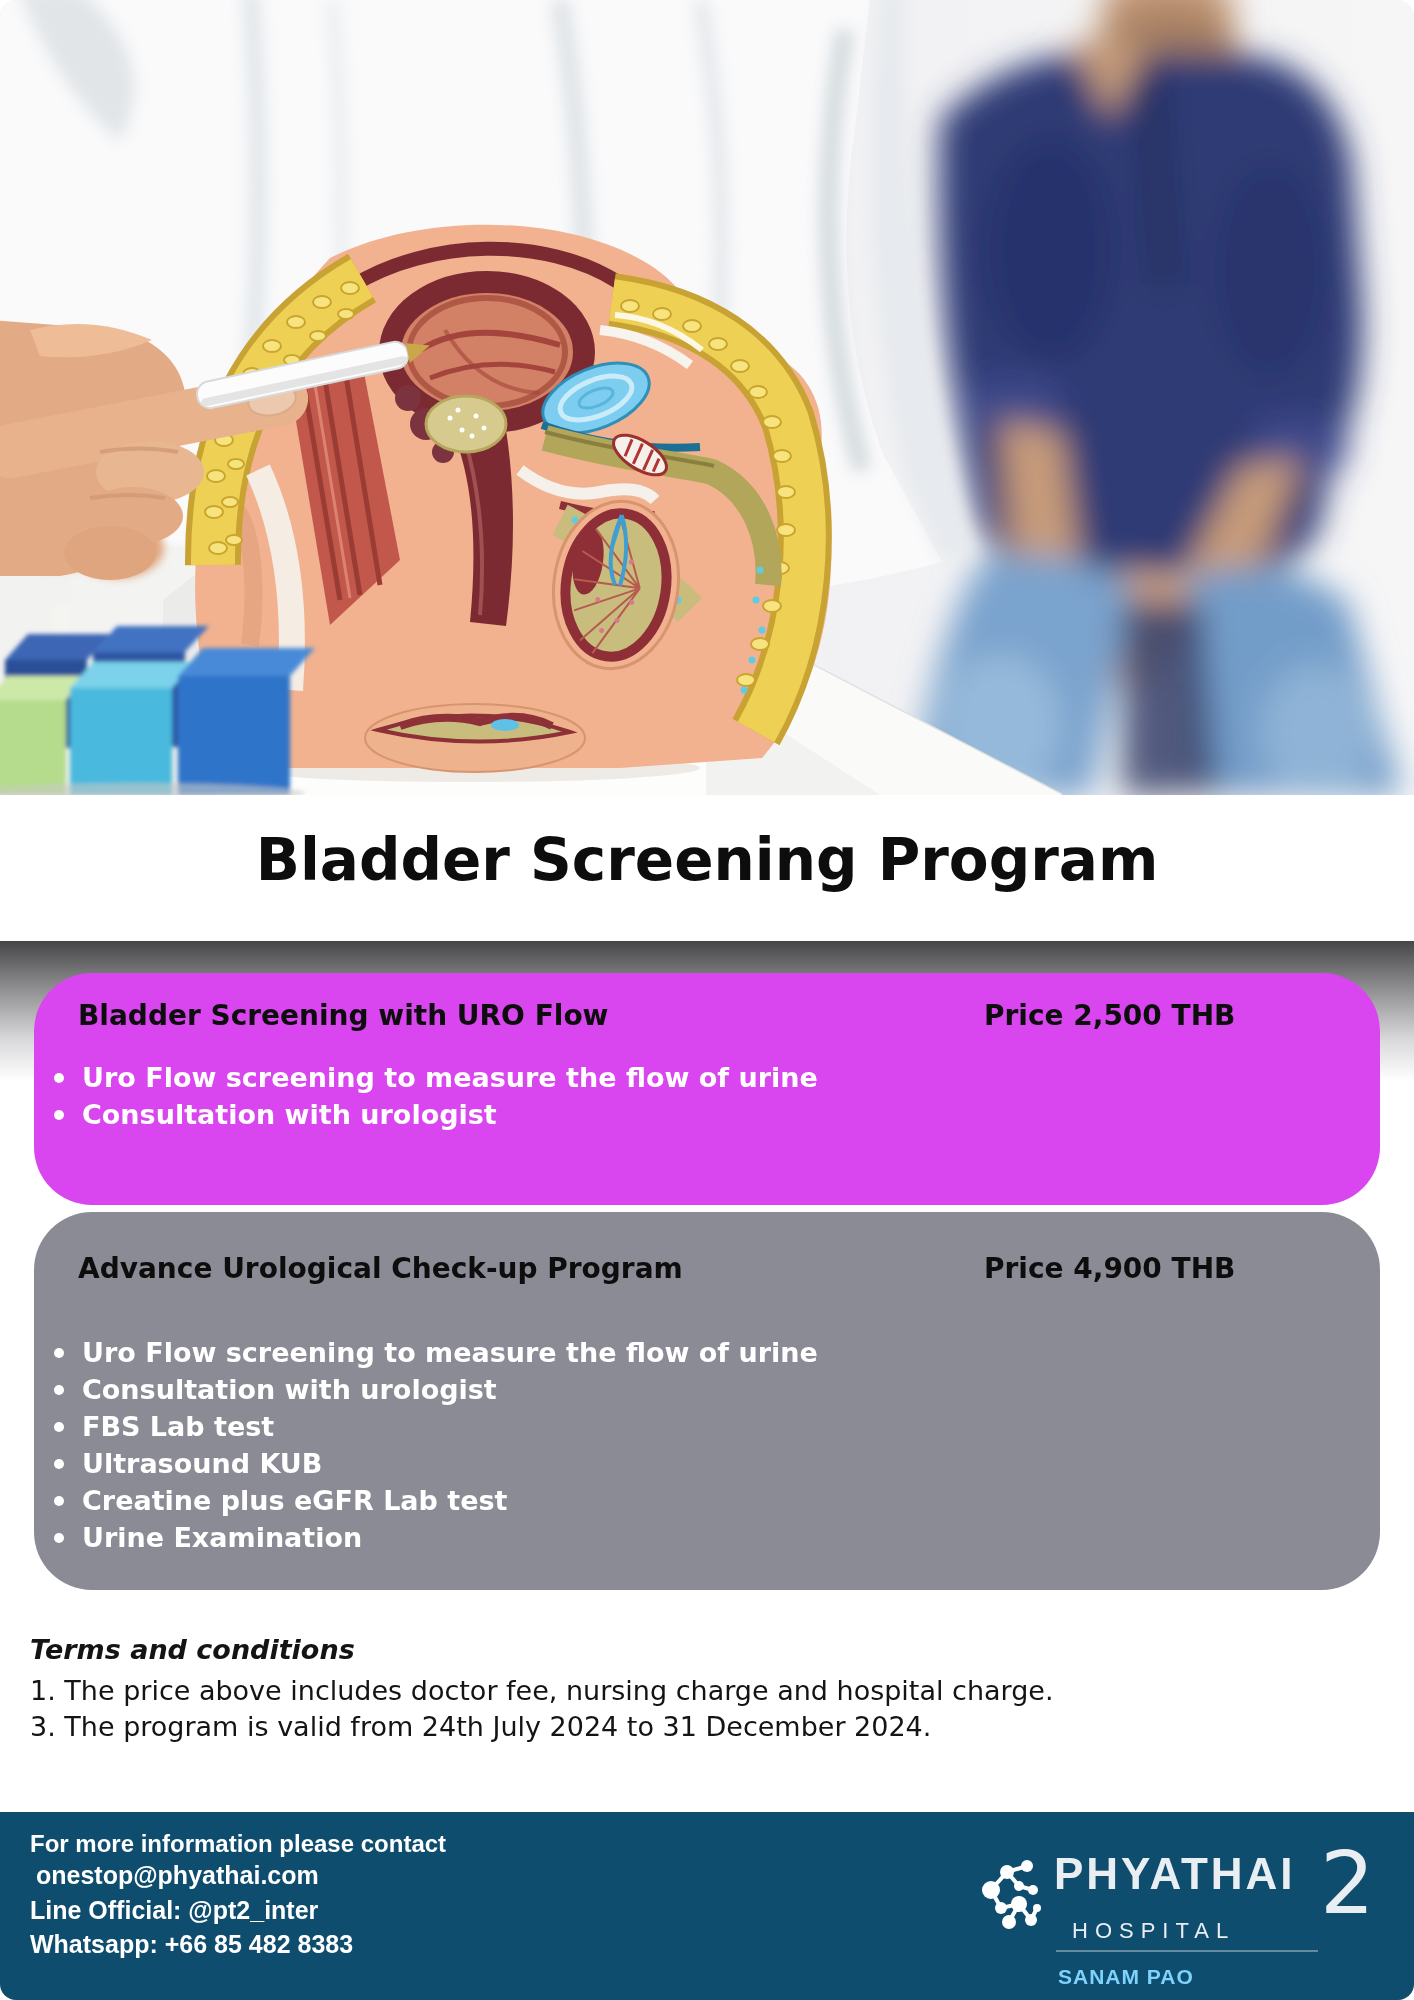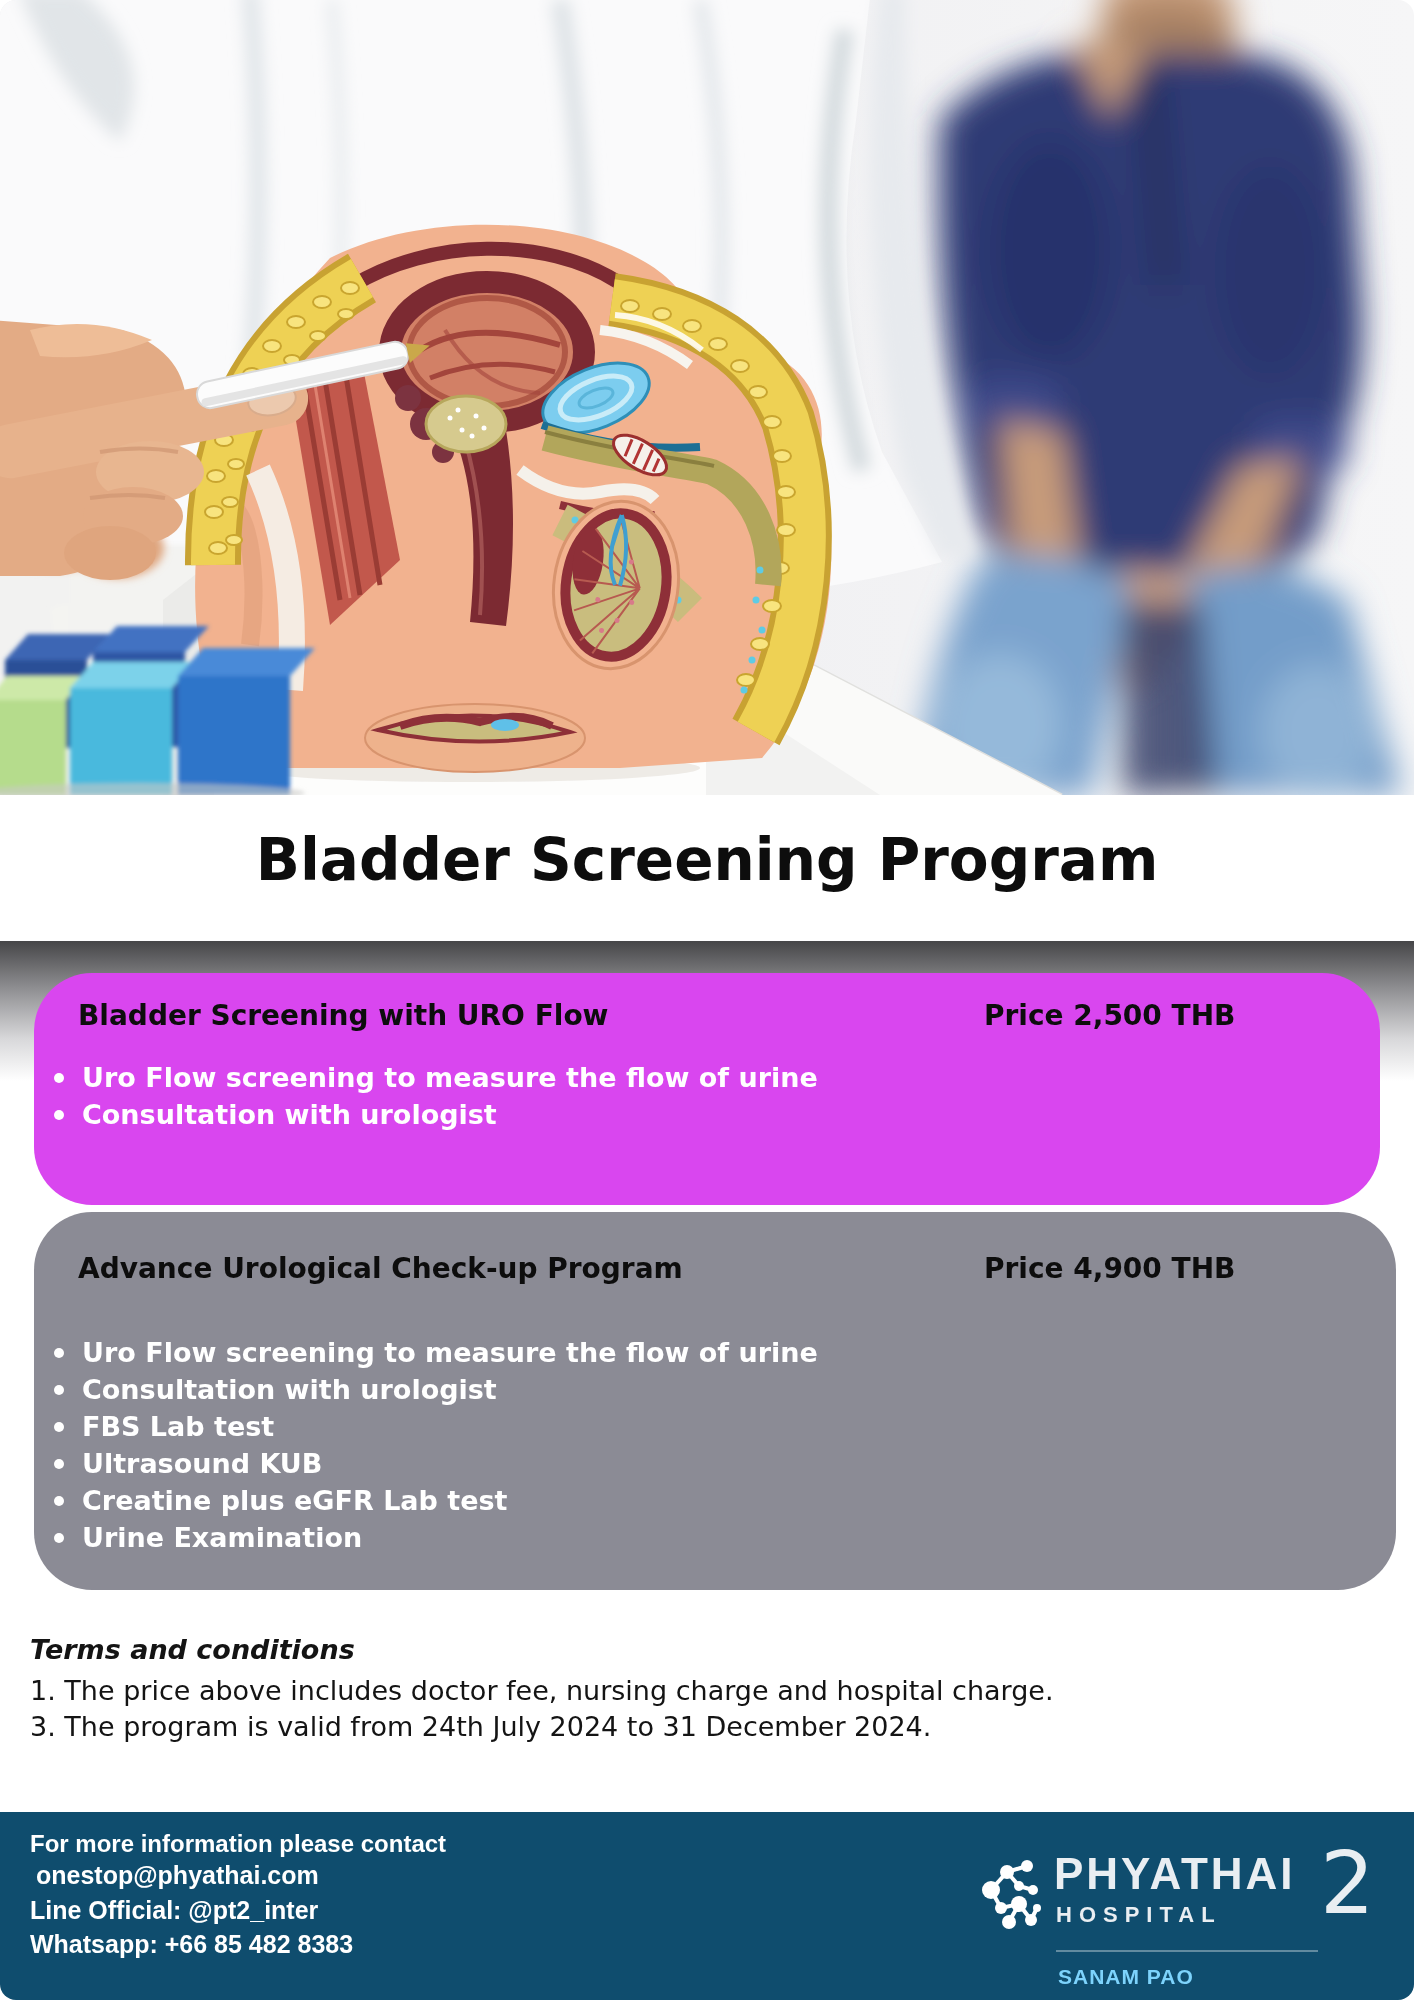--- a/index.html
+++ b/index.html
@@ -13,21 +13,21 @@
   .page-title{position:absolute;top:826px;left:0;width:1414px;margin:0;text-align:center;
               font-size:58px;font-weight:700;color:#0d0d0d;letter-spacing:0px;}
 
   
   .band{position:absolute;top:941px;left:0;width:1414px;height:140px;
         background:linear-gradient(180deg,#464648 0%,#8f8f92 34%,#d8d8da 70%,#ffffff 100%);}
 
   
   .card{position:absolute;left:34px;width:1346px;border-radius:58px;color:#101010;}
   .card-tan{top:973px;height:232px;background:#d946ef;}
-  .card-gray{top:1212px;height:378px;background:#8b8b95;padding-left:16px;}
+  .card-gray{top:1212px;height:378px;background:#8b8b95;}
   .card h2{position:absolute;left:44px;margin:0;font-size:28px;font-weight:700;color:#0d0d0d;}
   .card-tan h2{top:26px;}
   .card-gray h2{top:40px;}
   .card .price{position:absolute;left:950px;margin:0;font-size:28px;font-weight:700;color:#0d0d0d;white-space:nowrap;}
   .card-tan .price{top:26px;}
   .card-gray .price{top:40px;}
   .card ul{position:absolute;left:18px;margin:0;padding:0;list-style:none;}
   .card-tan ul{top:86px;}
   .card-gray ul{top:122px;}
   .card li{position:relative;padding-left:30px;font-size:27px;font-weight:700;color:#ffffff;line-height:37px;white-space:nowrap;}
@@ -42,21 +42,21 @@
   .footer{position:absolute;left:0;top:1812px;width:1414px;height:188px;background:#0f4d6e;
           font-family:"Liberation Sans",sans-serif;color:#ffffff;}
   .contact{position:absolute;left:30px;top:18px;}
   .contact .c-head{margin:0;font-size:24px;font-weight:700;}
   .contact .c-line{margin:0;font-size:25px;font-weight:700;line-height:34.5px;}
   .contact .c-email{padding-left:6px;}
   .logo{position:absolute;left:972px;top:0;width:420px;height:188px;}
   .logo-icon{position:absolute;left:7px;top:44px;width:62px;height:80px;}
   .logo-name{position:absolute;left:82px;top:40px;margin:0;font-size:44px;font-weight:700;
              letter-spacing:3px;color:#e9eef2;line-height:44px;}
-  .logo-sub{position:absolute;left:84px;top:90px;margin:0;font-size:22px;font-weight:700;
+  .logo-sub{position:absolute;left:84px;top:90px;margin:16px;font-size:22px;font-weight:400;
             letter-spacing:7px;color:#e9eef2;}
   .logo-num{position:absolute;left:348px;top:28px;margin:0;font-size:86px;font-weight:400;
             color:#e9eef2;font-family:"DejaVu Sans",sans-serif;line-height:86px;}
   .logo-divider{position:absolute;left:84px;top:138px;width:262px;height:2px;background:rgba(255,255,255,0.35);}
   .logo-branch{position:absolute;left:86px;top:153px;margin:0;font-size:21px;font-weight:700;
                letter-spacing:1px;color:#7dd3fc;}
 </style>
 </head>
 <body>
 

